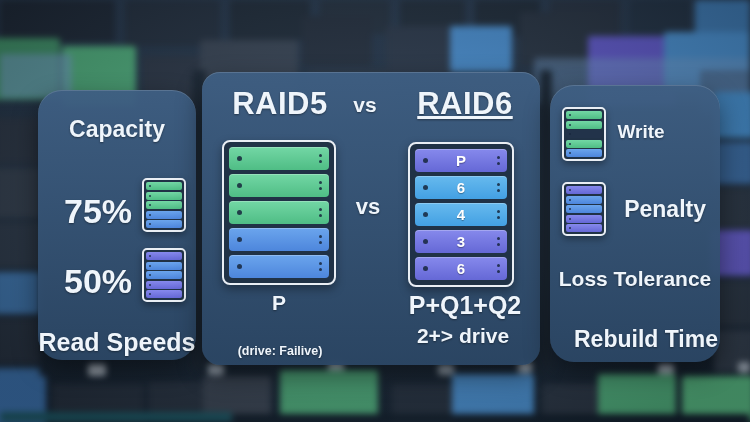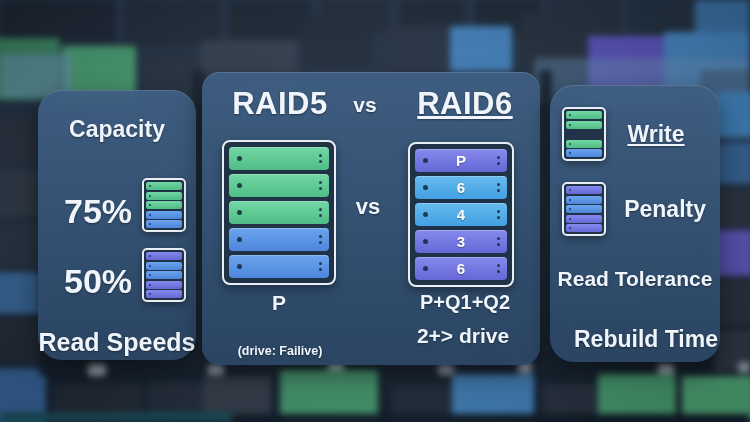--- a/index.html
+++ b/index.html
@@ -236,42 +236,42 @@
           <span class="dotL"></span>
           <span class="row-label">6</span>
           <span class="dotsR">
             <i></i>
             <i></i>
           </span>
         </div>
     </div>
 
     <div class="txt" style="left:0;top:219px;width:154px;font-size:21px;">P</div>
-    <div class="txt" style="left:196px;top:219px;width:134px;font-size:20px;">P+Q1+Q2</div>
+    <div class="txt" style="left:196px;top:219px;width:134px;font-size:25px;">P+Q1+Q2</div>
 
     <div class="txt" style="left:8px;top:272px;width:140px;font-size:12.5px;">(drive: Failive)</div>
     <div class="txt" style="left:191px;top:252px;width:140px;font-size:21px;">2+&gt; drive</div>
   </div>
 
   <div class="panel" style="left:550px;top:85px;width:170px;height:277px;">
     <div class="drive-icon" style="left:12px;top:22px;">
       <span class="c-green"></span>
       <span class="c-green"></span>
       <span class="c-dark"></span>
       <span class="c-green"></span>
       <span class="c-blue"></span>
     </div>
-    <div class="txt" style="left:56px;top:36px;width:100px;font-size:23px;text-decoration:underline;">Write</div>
+    <div class="txt" style="left:41px;top:36px;width:100px;font-size:19px;">Write</div>
 
     <div class="drive-icon" style="left:12px;top:97px;">
       <span class="c-purple"></span>
       <span class="c-blue"></span>
       <span class="c-blue"></span>
       <span class="c-purple"></span>
       <span class="c-purple"></span>
     </div>
     <div class="txt" style="left:56px;top:111px;width:100px;font-size:23px;text-align:right;">Penalty</div>
 
-    <div class="txt" style="left:0;top:182px;width:170px;font-size:21px;">Read Tolerance</div>
+    <div class="txt" style="left:0;top:182px;width:170px;font-size:21px;">Loss Tolerance</div>
     <div class="txt" style="left:0;top:241px;width:192px;font-size:23px;">Rebuild Time</div>
   </div>
 
 </div>
 
 </body></html>

